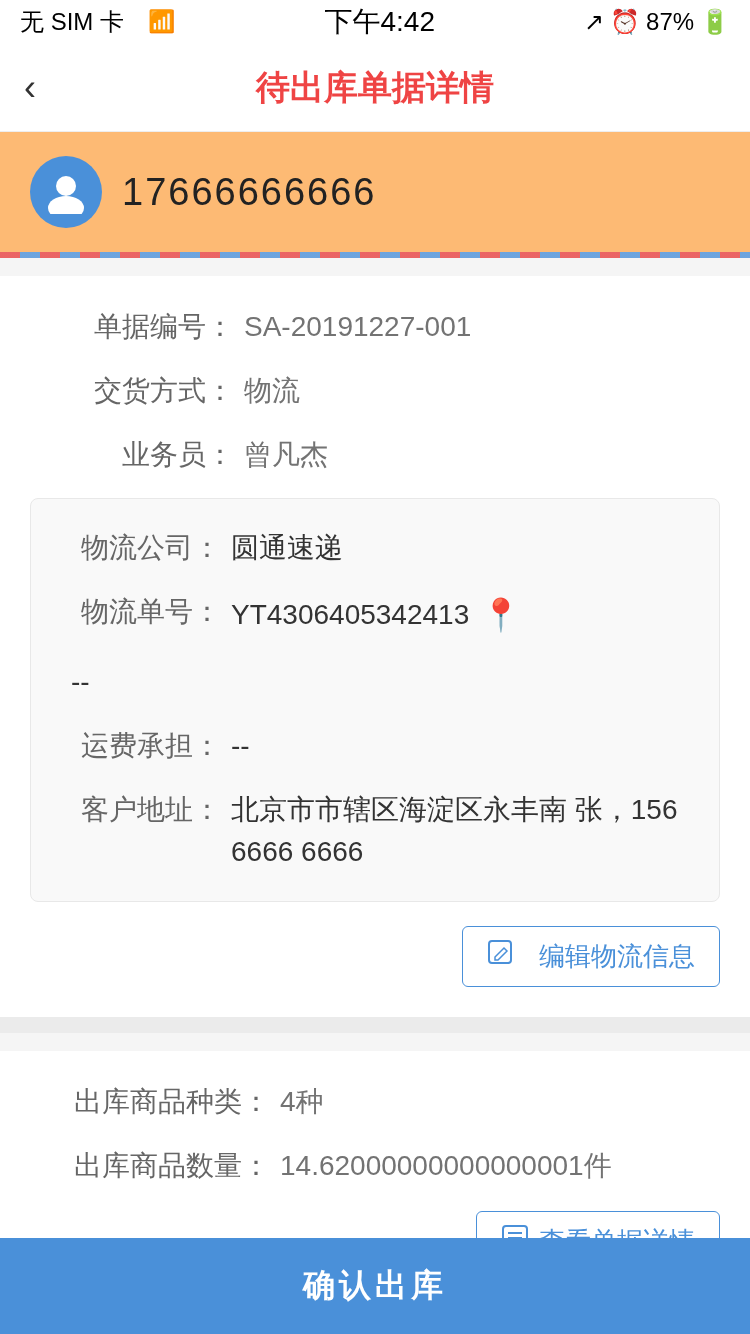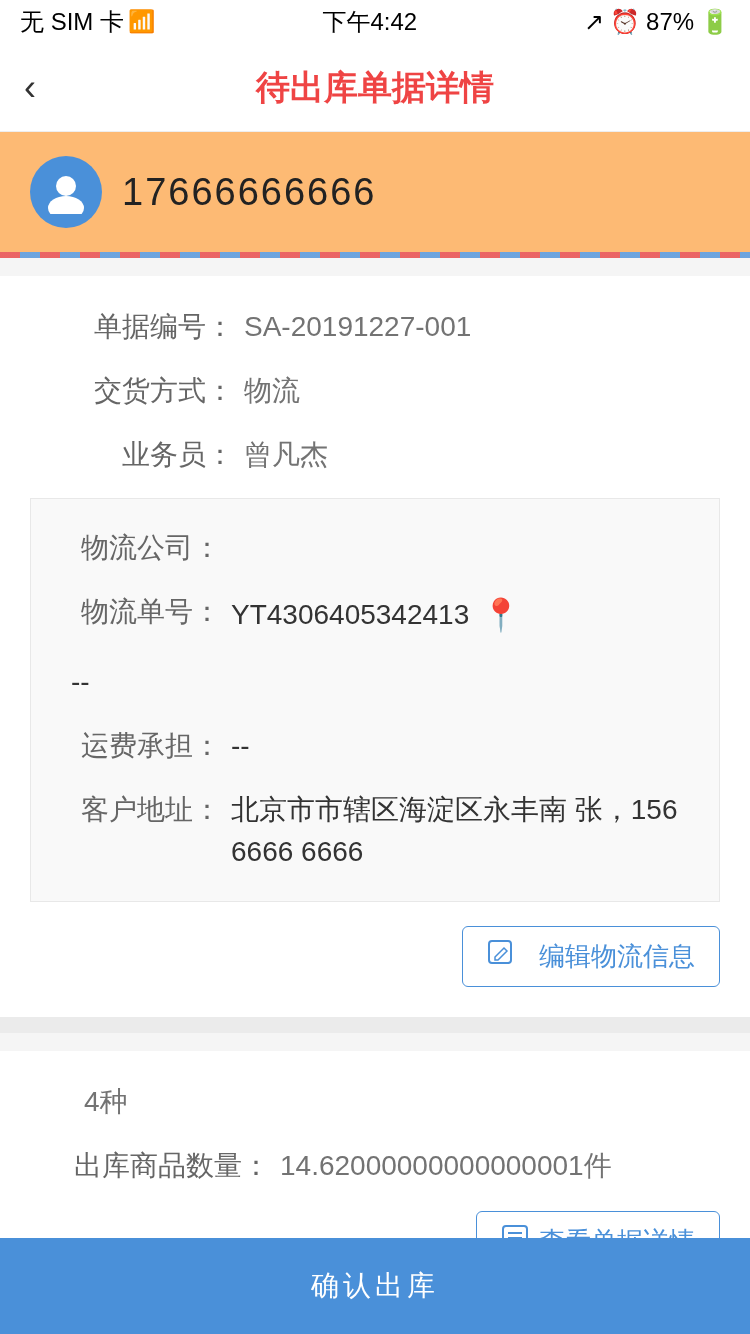--- a/index.html
+++ b/index.html
@@ -22,25 +22,25 @@
       display: flex;
       align-items: center;
       justify-content: space-between;
       padding: 0 20px;
       font-size: 24px;
       color: #000;
     }
     .status-left {
       display: flex;
       align-items: center;
-      gap: 4px;
+      gap: 24px;
       font-size: 24px;
     }
     .status-center {
-      font-size: 24px;
+      font-size: 28px;
       font-weight: 500;
     }
     .status-right {
       display: flex;
       align-items: center;
       gap: 6px;
       font-size: 24px;
     }
     .wifi-icon { font-size: 22px; }
 
@@ -130,21 +130,21 @@
     .info-value {
       color: #737373;
       margin-left: 10px;
       flex: 1;
     }
 
     
     .logistics-card {
       background: #f9f9f9;
       border: 1px solid #e8e8e8;
-      border-radius: 0;
+      border-radius: 8px;
       margin-top: 18px;
       padding: 28px 30px;
     }
     .logistics-row {
       display: flex;
       align-items: flex-start;
       margin-bottom: 22px;
       font-size: 28px;
       line-height: 1.5;
     }
@@ -224,22 +224,22 @@
       width: 750px;
       background: #4a90d9;
       height: 96px;
       display: flex;
       align-items: center;
       justify-content: center;
       cursor: pointer;
     }
     .confirm-btn-text {
       color: #fff;
-      font-size: 28px;
-      font-weight: 400;
+      font-size: 32px;
+      font-weight: 700;
       letter-spacing: 4px;
     }
 
     
     .main-content {
       padding-bottom: 120px;
     }
   </style>
 </head>
 <body>
@@ -287,20 +287,21 @@
       <span class="info-value">物流</span>
     </div>
     <div class="info-row">
       <span class="info-label">业务员：</span>
       <span class="info-value">曾凡杰</span>
     </div>
 
     <div class="logistics-card">
       <div class="logistics-row">
         <span class="logistics-label">物流公司：</span>
+        <span class="logistics-value">圆通速递</span>
       </div>
       <div class="logistics-row">
         <span class="logistics-label">物流单号：</span>
         <span class="logistics-value">
           <span>YT4306405342413</span>
           <span class="location-pin">📍</span>
         </span>
       </div>
       <div class="logistics-row">
         <span class="logistics-value">--</span>
@@ -325,20 +326,21 @@
         </span>
         <span>编辑物流信息</span>
       </div>
     </div>
   </div>
 
   <div class="gray-divider"></div>
 
   <div class="section">
     <div class="info-row">
+      <span class="info-label">出库商品种类：</span>
       <span class="info-value">4种</span>
     </div>
     <div class="info-row">
       <span class="info-label">出库商品数量：</span>
       <span class="info-value">14.62000000000000001件</span>
     </div>
 
     <div class="btn-detail">
       <div class="btn-detail-inner">
         <span>

